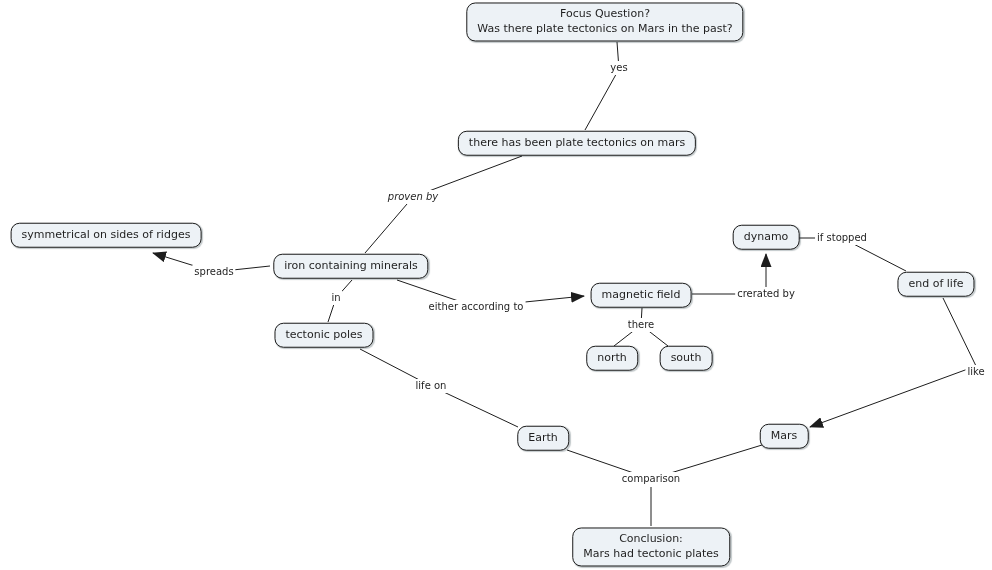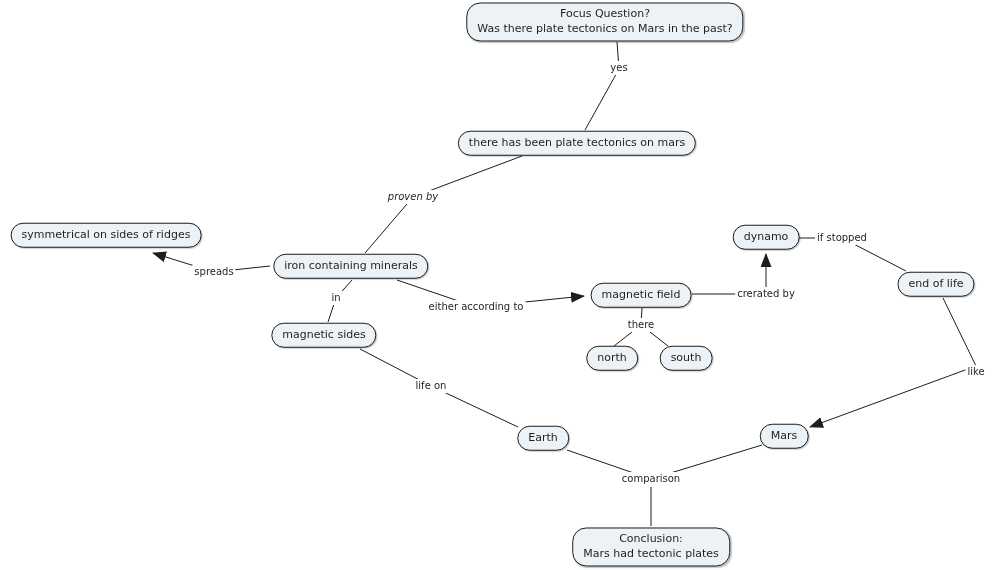--- a/index.html
+++ b/index.html
@@ -38,21 +38,21 @@
     white-space: nowrap;
   }
   .node {
     position: absolute;
     transform: translate(-50%, -50%);
     z-index: 3;
     width: max-content;
     max-width: 320px;
     background: var(--node-fill, #edf2f6);
     border: 1px solid var(--node-border, #1c1c1c);
-    border-radius: 14px;
+    border-radius: 9px;
     padding: 4px 10px;
     font-size: 11px;
     line-height: 1.32;
     color: var(--text-color, #1f1f1f);
     text-align: center;
     white-space: pre-line;
     box-shadow: 1px 1px 1px rgba(40,60,70,0.28);
   }
 </style>
 </head>
@@ -92,21 +92,21 @@
   <span class="link-label" style="left:842px; top:238px;">if stopped</span>
   <span class="link-label" style="left:976px; top:372px;">like</span>
   <span class="link-label" style="left:431px; top:386px;">life on</span>
   <span class="link-label" style="left:651px; top:479px;">comparison</span>
 
   <div class="node" style="left:605px; top:22px;">Focus Question?
 Was there plate tectonics on Mars in the past?</div>
   <div class="node" style="left:577px; top:143px;">there has been plate tectonics on mars</div>
   <div class="node" style="left:106px; top:235px;">symmetrical on sides of ridges</div>
   <div class="node" style="left:351px; top:266px;">iron containing minerals</div>
-  <div class="node" style="left:324px; top:335px;">magnetic sides</div>
+  <div class="node" style="left:324px; top:335px;">tectonic poles</div>
   <div class="node" style="left:641px; top:295px;">magnetic field</div>
   <div class="node" style="left:766px; top:237px;">dynamo</div>
   <div class="node" style="left:936px; top:284px;">end of life</div>
   <div class="node" style="left:612px; top:358px;">north</div>
   <div class="node" style="left:686px; top:358px;">south</div>
   <div class="node" style="left:543px; top:438px;">Earth</div>
   <div class="node" style="left:784px; top:436px;">Mars</div>
   <div class="node" style="left:651px; top:547px;">Conclusion:
 Mars had tectonic plates</div>
 

